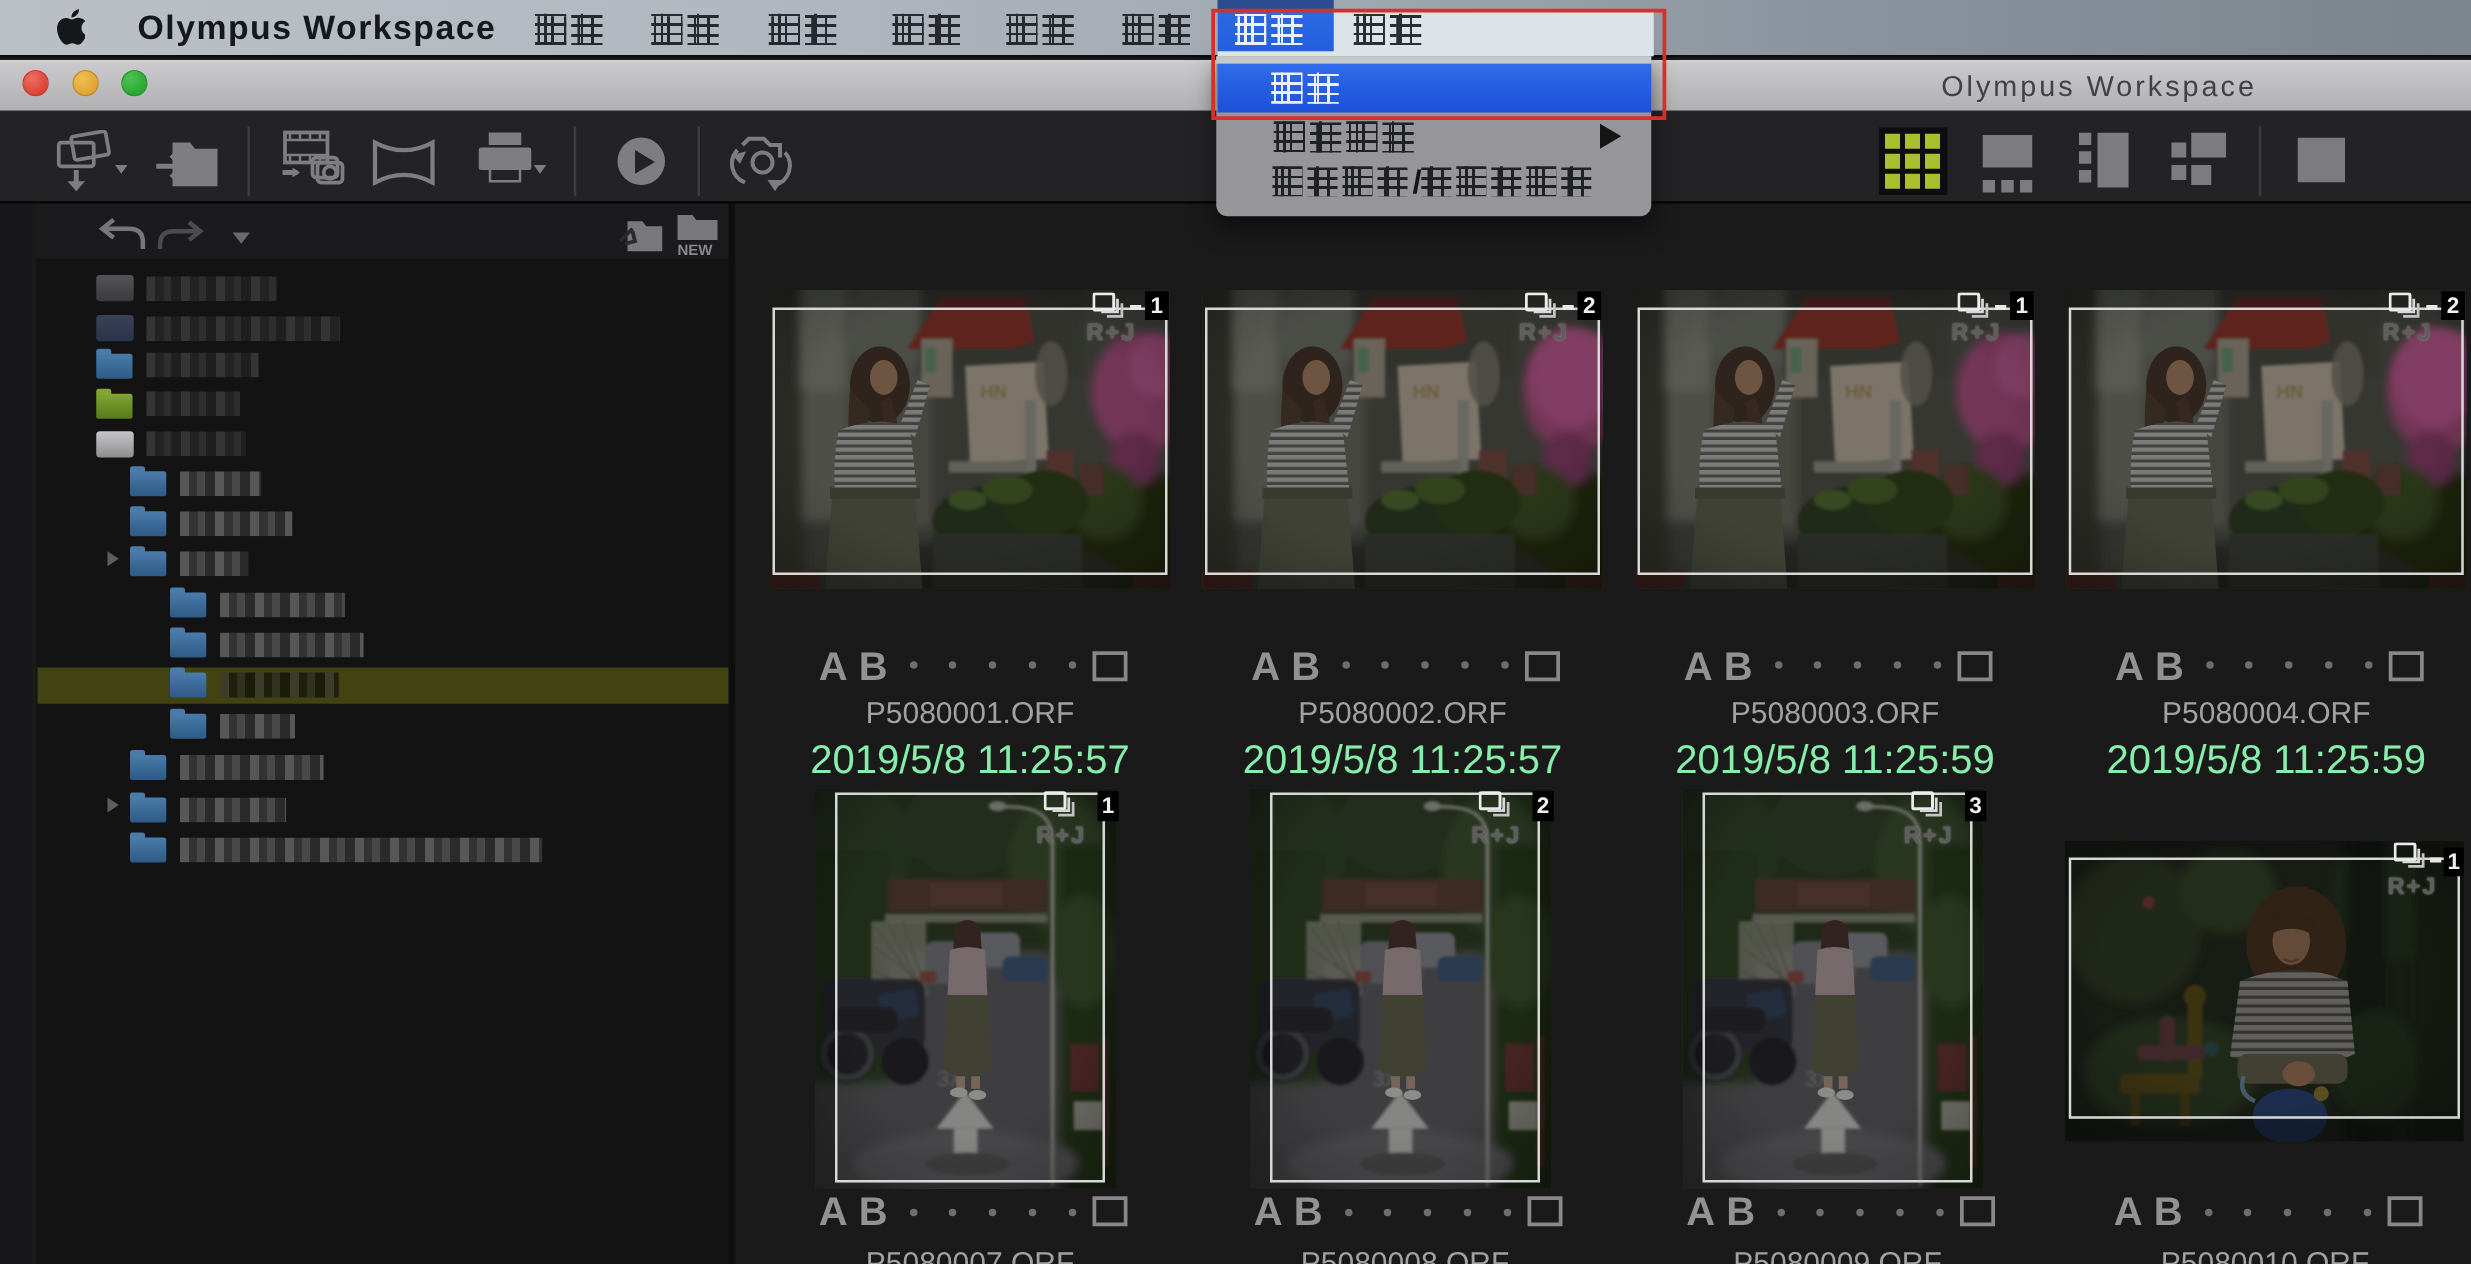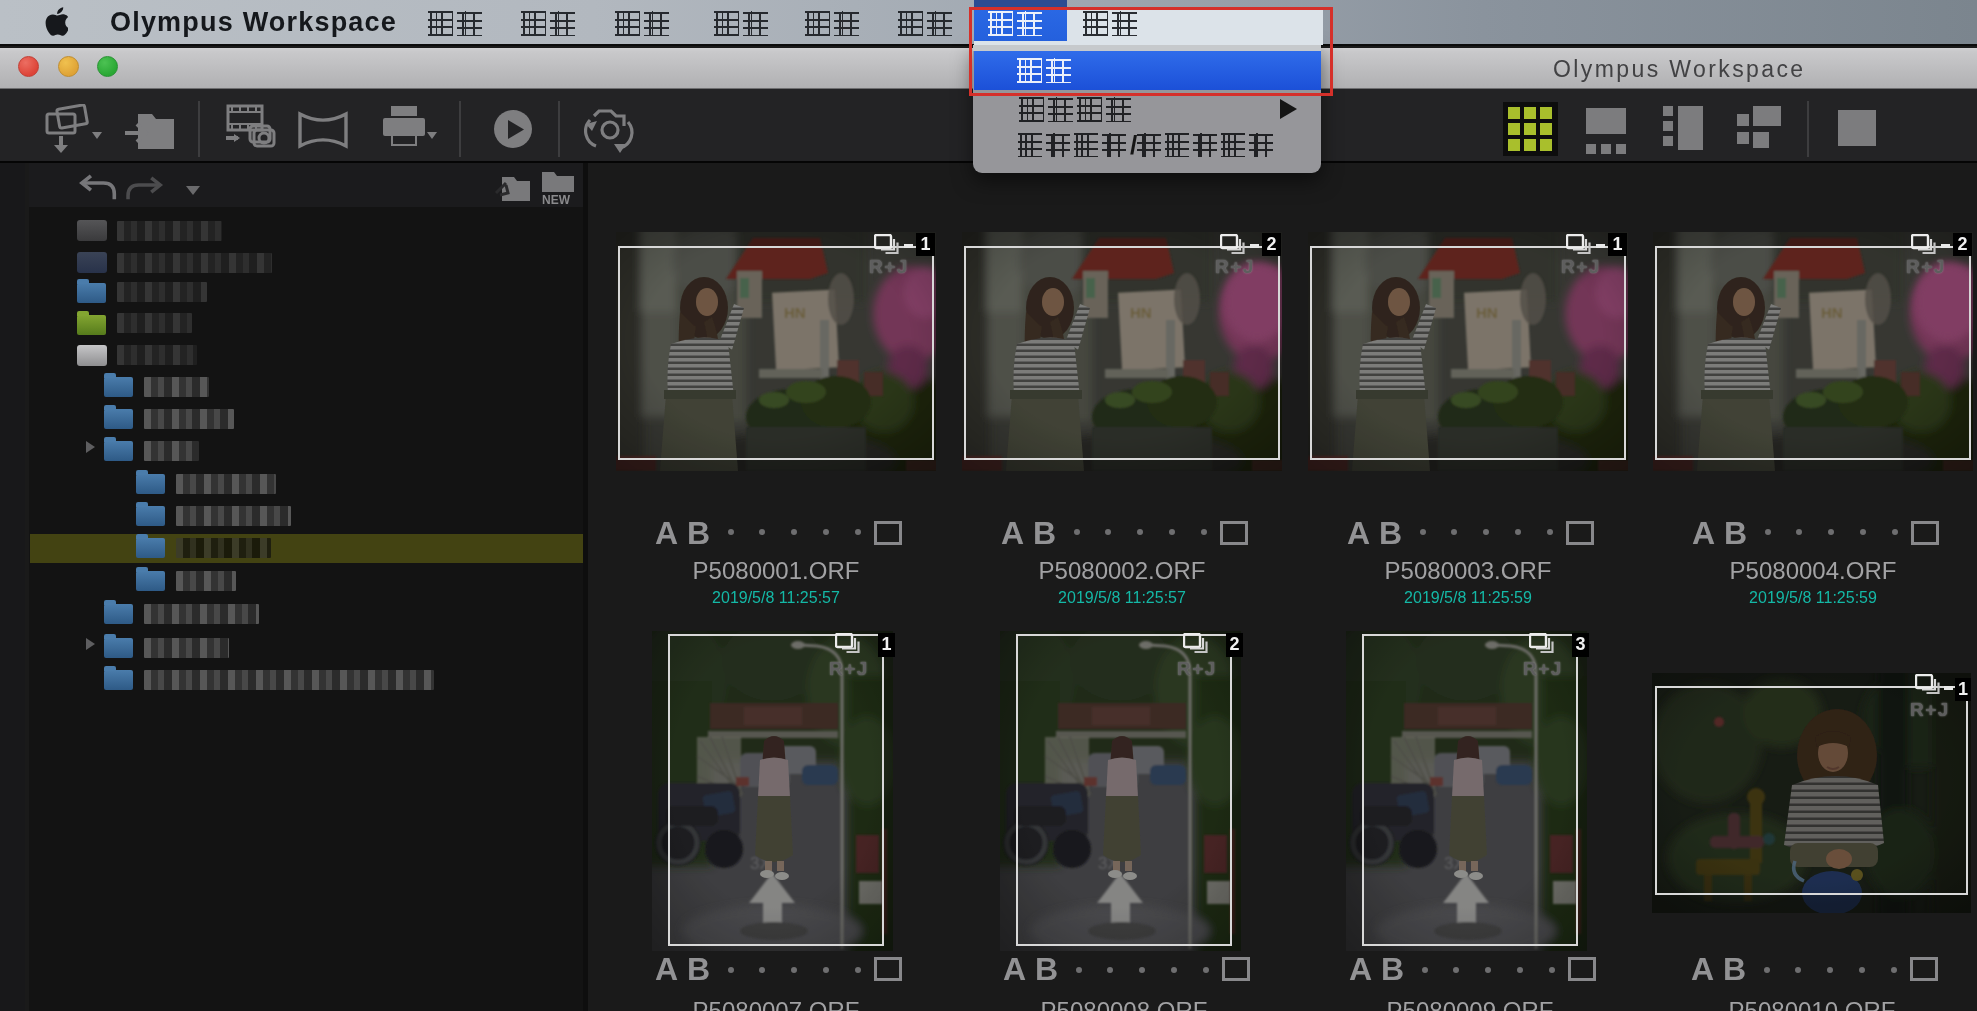--- a/index.html
+++ b/index.html
@@ -55,21 +55,21 @@
 .frame{position:absolute;border:2.5px solid #d8d8d8;box-shadow:0 0 0 400px rgba(8,8,8,.35);}
 .pdim{position:absolute;left:0;top:0;width:100%;height:100%;background:rgba(6,6,6,.17);}
 .stk{position:absolute;}
 .chipnum{position:absolute;background:#000;color:#f0f0f0;font-size:18px;font-weight:bold;text-align:center;line-height:23px;}
 .dash{position:absolute;background:#e8e8e8;height:4px;width:9px;}
 .rj{position:absolute;font-size:19px;font-weight:bold;color:#5e5e5e;text-shadow:0 0 2px #909090;letter-spacing:1.5px;}
 .ab{position:absolute;font-size:32px;font-weight:bold;color:#929294;}
 .dot{position:absolute;width:6px;height:6px;border-radius:50%;background:#6e6e70;}
 .cbox{position:absolute;width:28px;height:24px;border:3px solid #88888b;}
 .fname{position:absolute;font-size:24px;color:#a2a2a4;text-align:center;width:320px;}
-.fdate{position:absolute;font-size:16px;color:#14b8a6;text-align:center;width:320px;}
+.fdate{position:absolute;font-size:32px;color:#86efac;text-align:center;width:320px;}
 .ticon{position:absolute;}
 </style></head>
 <body>
 <svg width="0" height="0" style="position:absolute">
 <defs>
 <filter id="b05">
         <feGaussianBlur stdDeviation="0.6"></feGaussianBlur>
       </filter>
 <filter id="b1">
         <feGaussianBlur stdDeviation="1.3"></feGaussianBlur>

